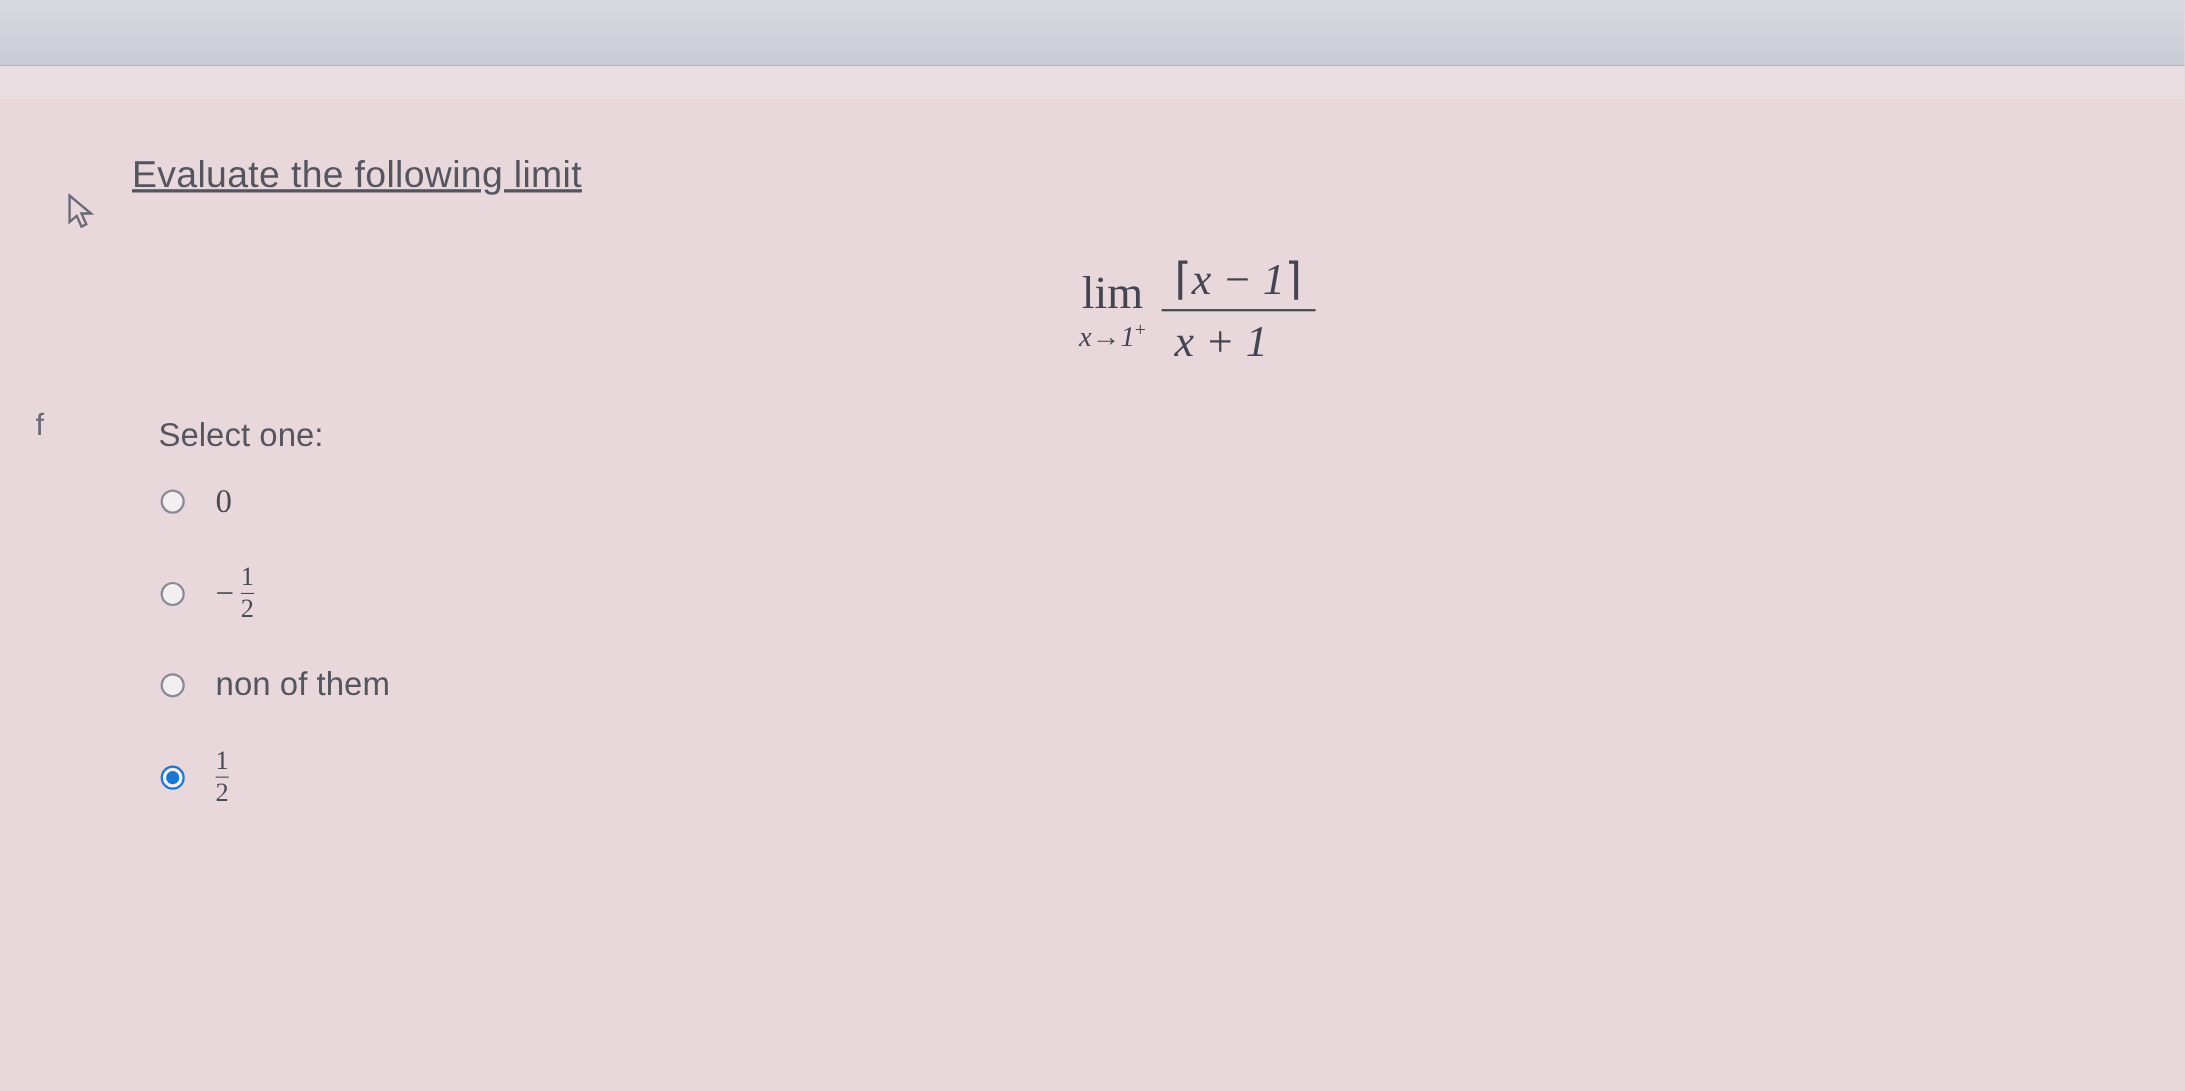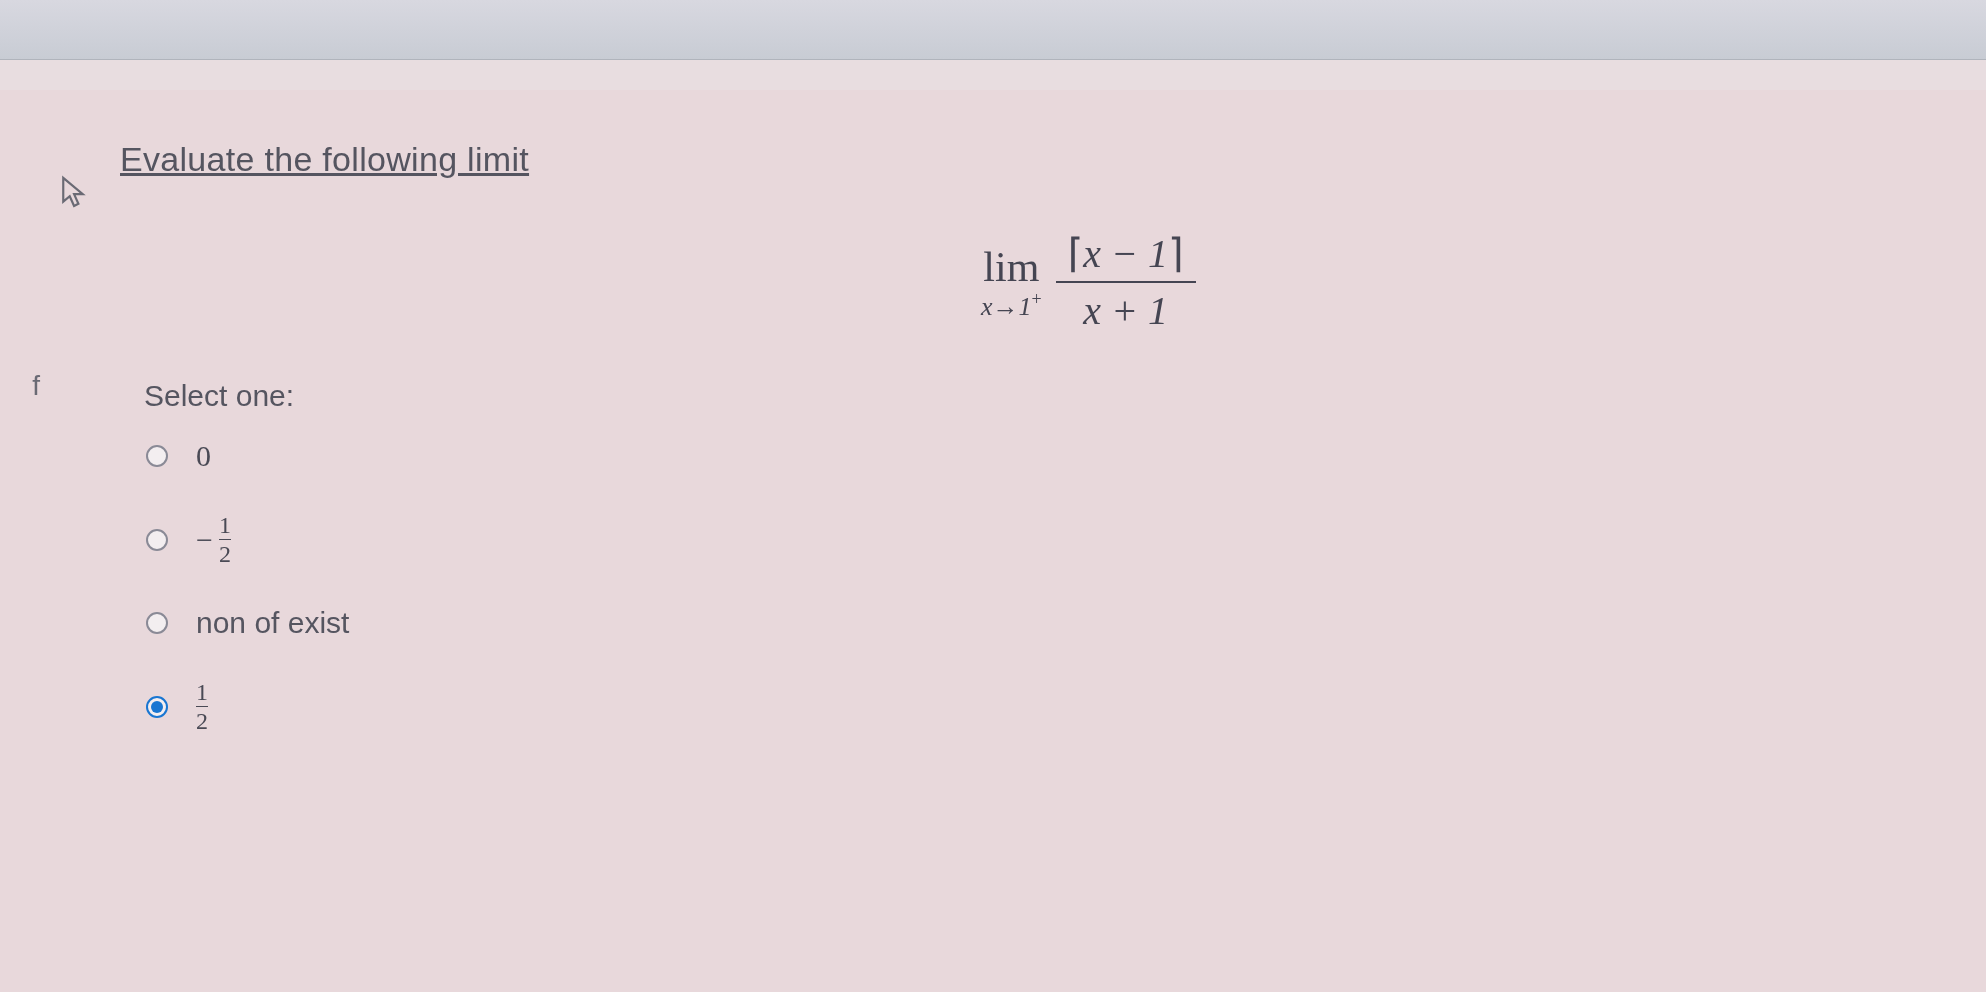--- a/index.html
+++ b/index.html
@@ -74,21 +74,20 @@
   }
   .lim-sub {
     font-size: 26px;
     margin-top: -2px;
     font-style: italic;
   }
   .lim-sub sup { font-style: normal; font-size: 18px; vertical-align: super; }
   .frac {
     display: inline-flex;
     flex-direction: column;
-    align-items: center;
     font-size: 40px;
   }
   .frac .num, .frac .den {
     padding: 0 12px;
     font-style: italic;
     white-space: nowrap;
   }
   .frac .num .bracket, .frac .den .bracket { font-style: normal; }
   .frac .bar {
     width: 100%;
@@ -207,21 +206,21 @@
         <div class="option-row">
           <div class="radio-outer"></div>
           <div class="option-label"><span class="neg-sign">−</span><span class="small-frac">
               <span>1</span>
               <span class="sbar"></span>
               <span>2</span>
             </span></div>
         </div>
         <div class="option-row">
           <div class="radio-outer"></div>
-          <div class="option-label plain">non of exist</div>
+          <div class="option-label plain">non of them</div>
         </div>
         <div class="option-row">
           <div class="radio-outer selected">
             <div class="radio-inner"></div>
           </div>
           <div class="option-label"><span class="small-frac">
               <span>1</span>
               <span class="sbar"></span>
               <span>2</span>
             </span></div>

